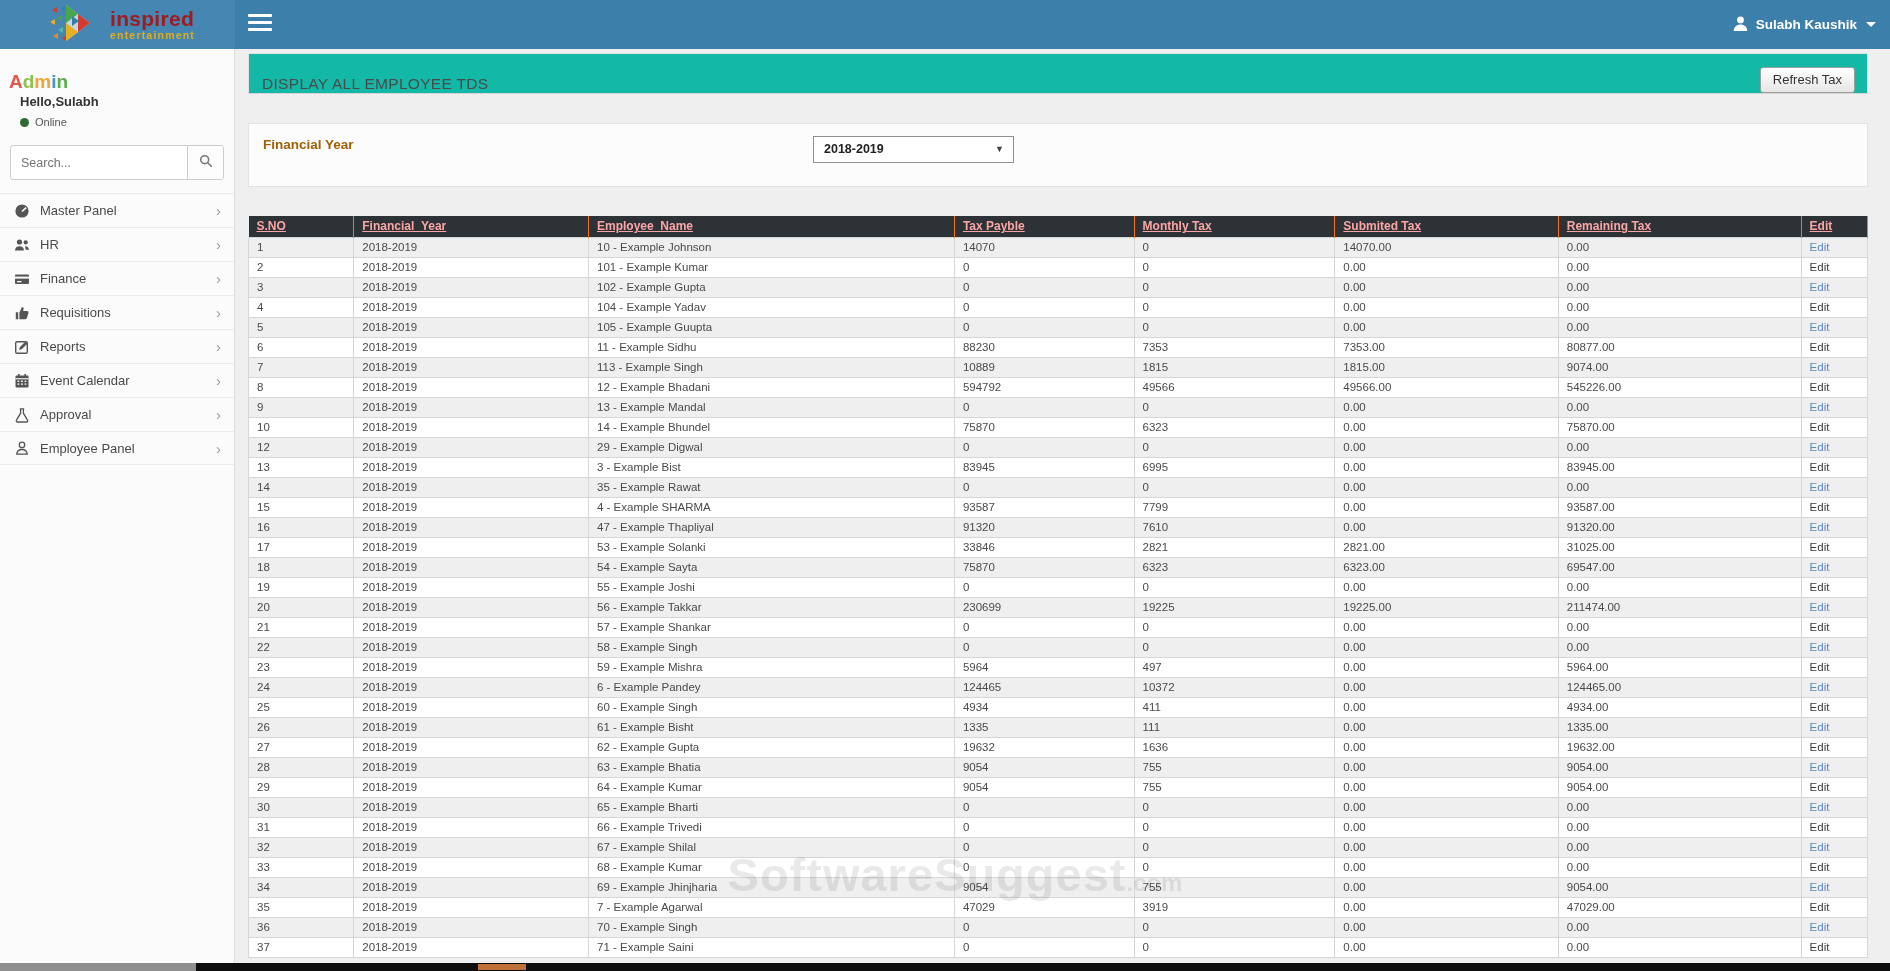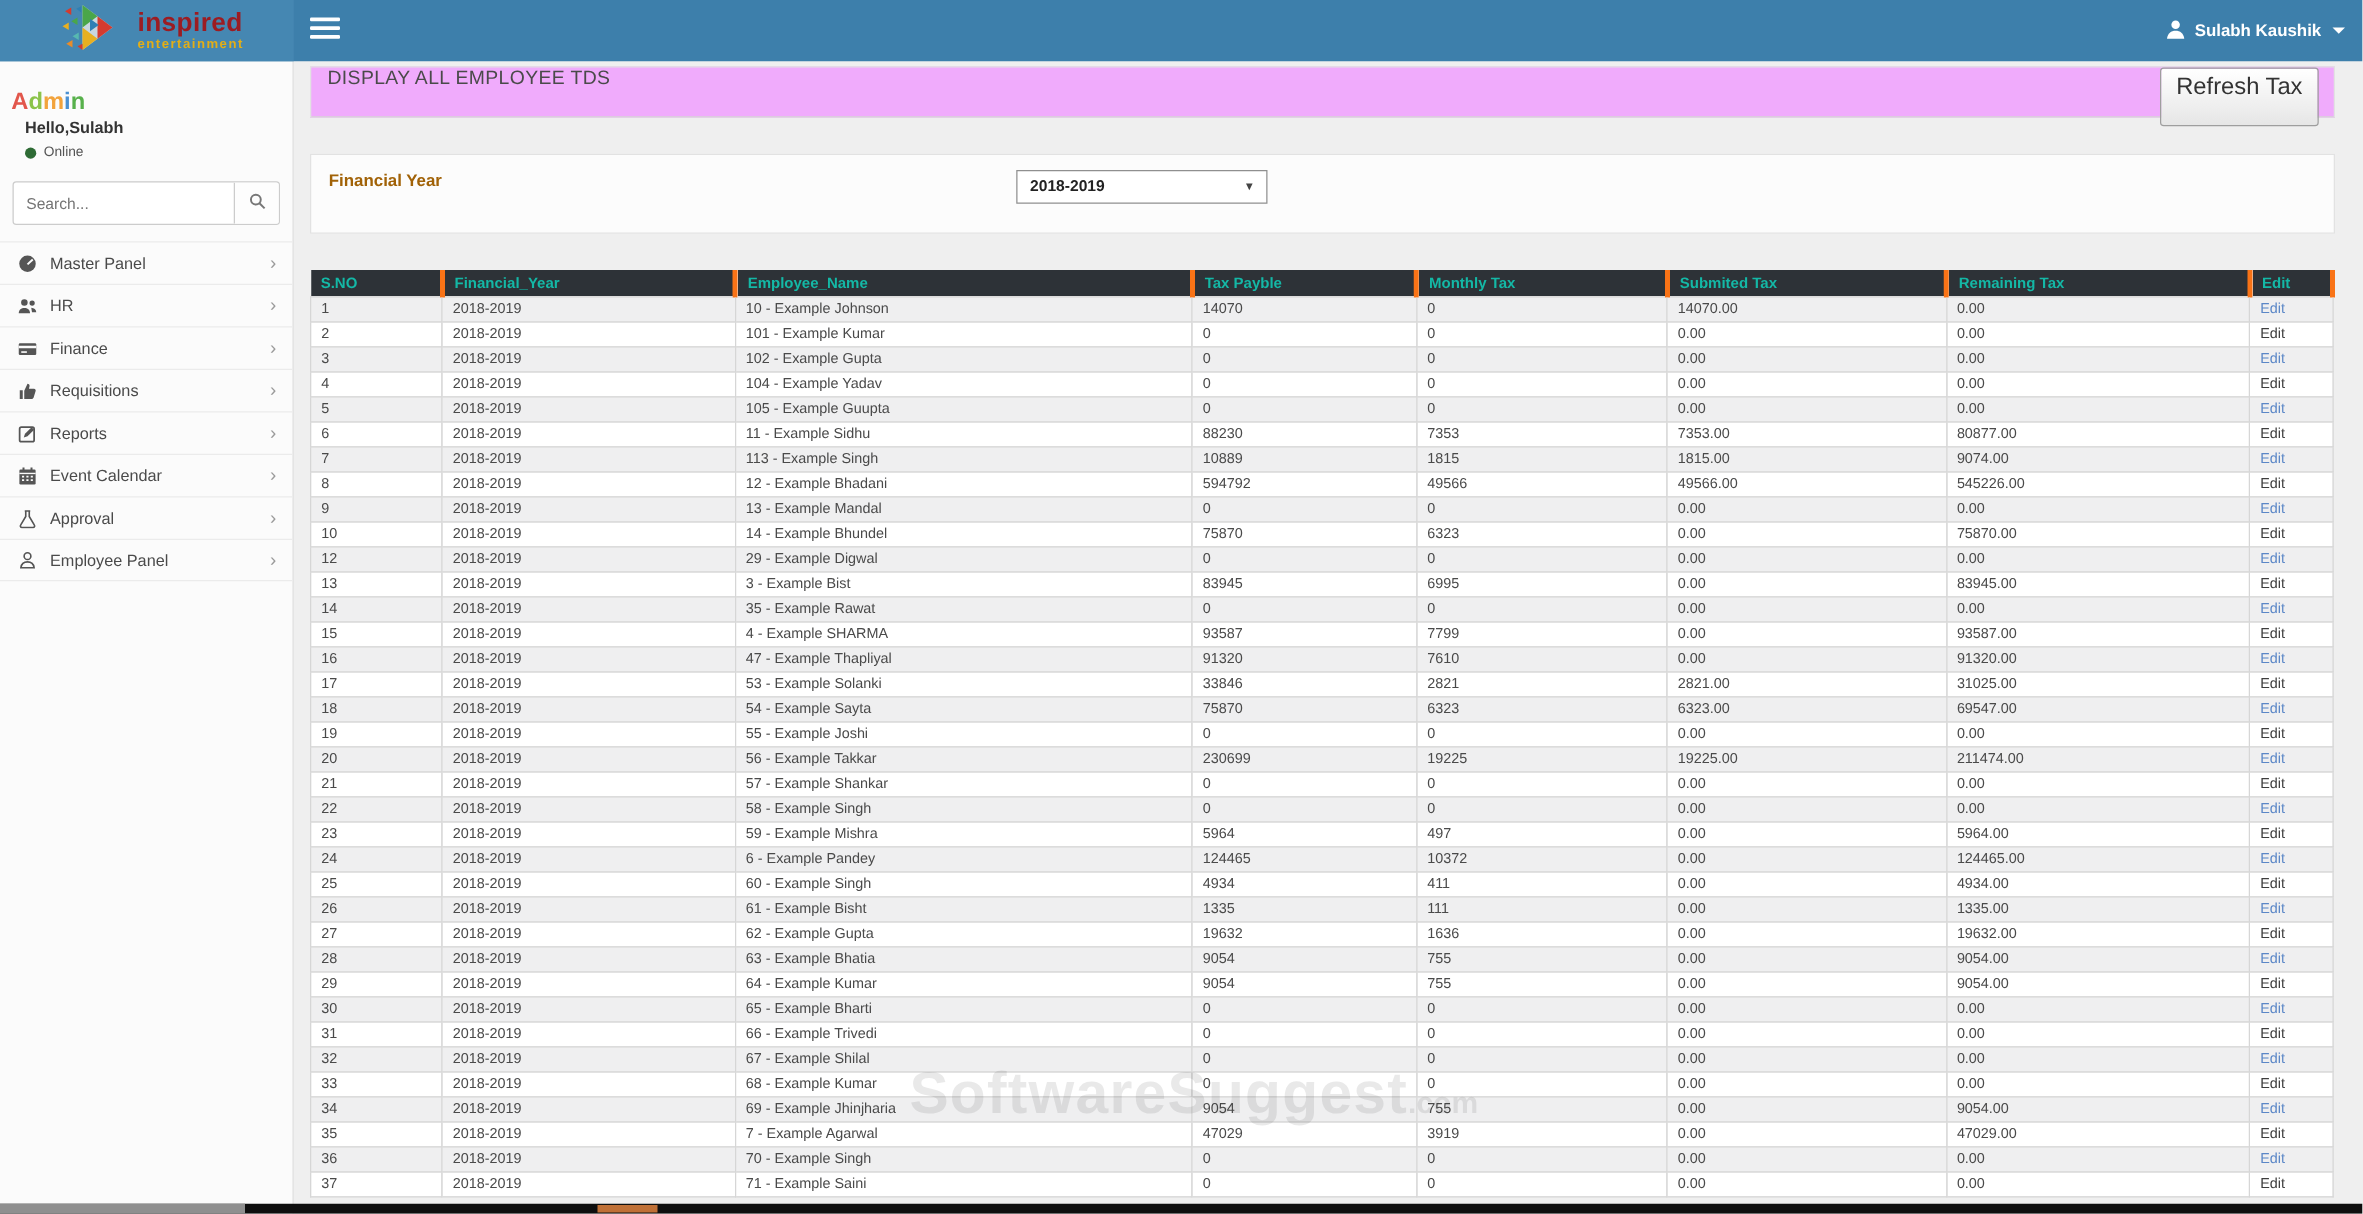--- a/index.html
+++ b/index.html
@@ -40,37 +40,37 @@
   .nav-item { display:flex; align-items:center; height:34px; border-top:1px solid #ebebeb;
               padding:0 13px 0 14px; font-size:13px; color:#4a4a4a; cursor:pointer;justify-content:space-between; }
   .nav-item:last-child { border-bottom:1px solid #ebebeb; }
   .nav-icon { width:16px; height:16px; margin-right:10px; flex:0 0 16px; }
   .nav-icon svg { width:16px; height:16px; display:block; }
   .nav-label { flex:1; }
   .nav-chevron { color:#9a9a9a; font-size:15px; line-height:1; }
 
   
   .content { position:absolute; left:235px; top:49px; right:0; bottom:0; background:#efefef; }
-  .title-strip { margin:4px 22px 0 13px; height:41px; background:#f0abfc; border:1px solid #e2e2e2;
-                 border-bottom:1px solid #d5d5d5; display:flex; align-items:flex-start;
+  .title-strip { margin:4px 22px 0 13px; height:41px; background:#14b8a6; border:1px solid #e2e2e2;
+                 border-bottom:1px solid #d5d5d5; display:flex; align-items:flex-end;
                  justify-content:space-between; padding:0 12px 0 13px; }
   .title-strip h1 { font-size:15.5px; font-weight:normal; color:#4a4a4a; letter-spacing:.3px; }
-  .refresh-btn { padding:4px 12px 19px; font-size:19px; color:#333; font-family:inherit;
+  .refresh-btn { padding:4px 12px 5px; font-size:13px; color:#333; font-family:inherit;
                  background:linear-gradient(#ffffff,#e6e6e6); border:1px solid #9e9e9e; border-radius:3px; cursor:pointer; }
   .filter-panel { margin:29px 22px 0 13px; height:64px; background:#fcfcfc; border:1px solid #e2e2e2; position:relative; }
   .filter-label { position:absolute; left:14px; top:13px; font-size:13.5px; font-weight:bold; color:#a16207; }
   .fy-select { position:absolute; left:564px; top:12px; width:201px; height:27px; background:#fff;
                border:1px solid #8f8f8f; font-size:12.5px; font-weight:bold; color:#222;
                line-height:25px; padding:0 10px; cursor:pointer; }
   .sel-caret { position:absolute; right:9px; top:0; font-size:9px; color:#444; line-height:25px; }
 
   
   table { margin:29px 22px 0 13px; width:1620px; border-collapse:collapse; table-layout:fixed; }
-  thead th { background:#2d3237; color:#14b8a6; font-size:12px; font-weight:bold; text-align:left;
-             height:21px; padding:0 0 0 8px; border-right:4px solid #f97316; white-space:nowrap; overflow:hidden; }
+  thead th { background:#2d3237; color:#fca5a5; font-size:12px; font-weight:bold; text-align:left;
+             height:21px; padding:0 0 0 8px; border-right:1px solid #f97316; white-space:nowrap; overflow:hidden;text-decoration:underline; }
   tbody td { height:20px; font-size:11.5px; color:#4a4a4a; padding:0 0 0 8px; border:1px solid #d6d6d6;
              white-space:nowrap; overflow:hidden; }
   tbody tr:nth-child(odd)  { background:#efeff0; }
   tbody tr:nth-child(even) { background:#ffffff; }
   tbody a { text-decoration:none; cursor:pointer; }
   tbody tr:nth-child(odd)  a { color:#5b87c7; }
   tbody tr:nth-child(even) a { color:#3d3d3d; }
 
   
   .watermark { position:absolute; left:720px; top:825px; transform:translate(-50%,-50%);

